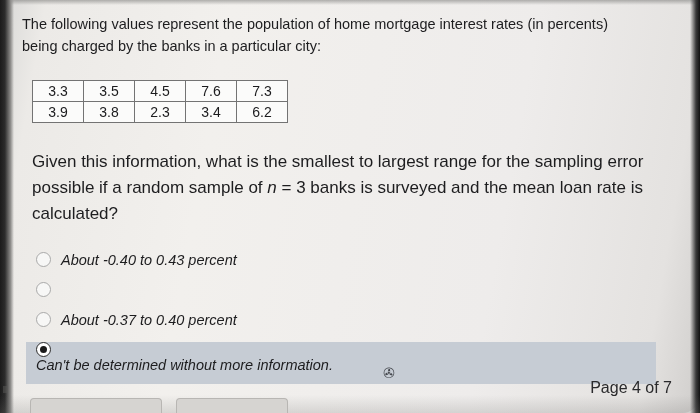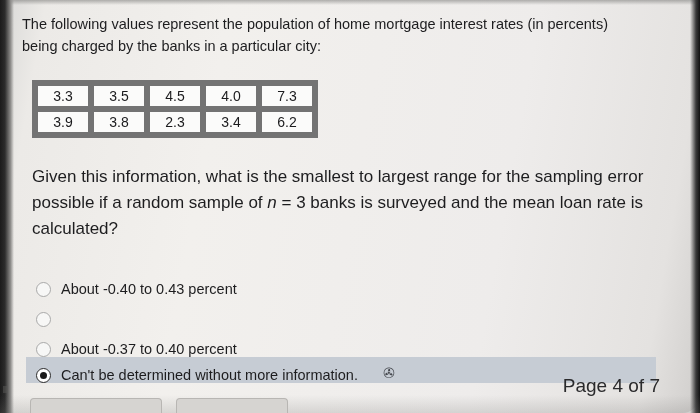--- a/index.html
+++ b/index.html
@@ -61,21 +61,21 @@
   }
 
   
   table.values {
     border-collapse: collapse;
     margin-top: 22px;
     margin-left: 10px;
     background: #fbfbfa;
   }
   table.values td {
-    border: 6px solid #737373;
+    border: 1px solid #737373;
     width: 42px;
     height: 18px;
     text-align: center;
     font-size: 14px;
     color: #1b1b1d;
     padding: 1px 4px;
     font-family: "Liberation Sans", sans-serif;
   }
 
   .question {
@@ -89,31 +89,33 @@
   .question i {
     font-style: italic;
   }
 
   .options {
     margin-top: 24px;
     margin-left: 14px;
   }
   .option {
     display: flex;
-    align-items: flex-end;
+    align-items: flex-start;
     height: 30px;
     font-size: 14.5px;
     color: #1d1d1f;
+    font-style: italic;
   }
   .option.selected {
     background: #c6ccd4;
     margin-left: -10px;
     padding-left: 10px;
     width: 620px;
-    height: 26px;
+    height: 42px;
+    flex-direction: column;
   }
   .radio {
     width: 15px;
     height: 15px;
     border-radius: 50%;
     border: 1px solid #a9a9a9;
     background: #f7f7f6;
     margin-right: 10px;
     flex: 0 0 auto;
     box-sizing: border-box;
@@ -143,23 +145,23 @@
     left: 383px;
     top: 366px;
     font-size: 14px;
     color: #45484e;
     line-height: 1;
     transform: rotate(4deg);
   }
 
   .page-indicator {
     position: absolute;
-    right: 40px;
+    right: 28px;
     bottom: 16px;
-    font-size: 19px;
+    font-size: 16px;
     color: #2a2a2c;
   }
 
   .btnrow {
     position: absolute;
     left: 30px;
     bottom: -2px;
     display: flex;
     gap: 14px;
   }
@@ -196,21 +198,21 @@
   <div class="content">
 
     <div class="intro">The following values represent the population of home mortgage interest rates (in percents) being charged by the banks in a particular city:</div>
 
     <table class="values">
       <tbody>
           <tr>
         <td>3.3</td>
         <td>3.5</td>
         <td>4.5</td>
-        <td>4.0</td>
+        <td>7.6</td>
         <td>7.3</td>
       </tr>
       <tr>
         <td>3.9</td>
         <td>3.8</td>
         <td>2.3</td>
         <td>3.4</td>
         <td>6.2</td>
       </tr>
     </tbody>

